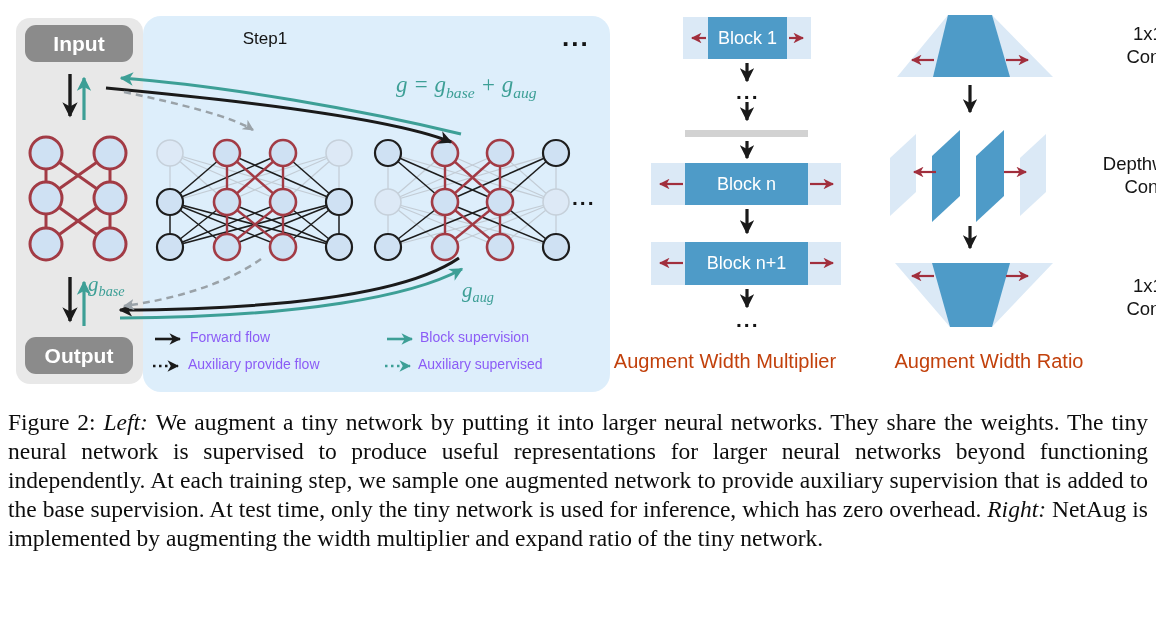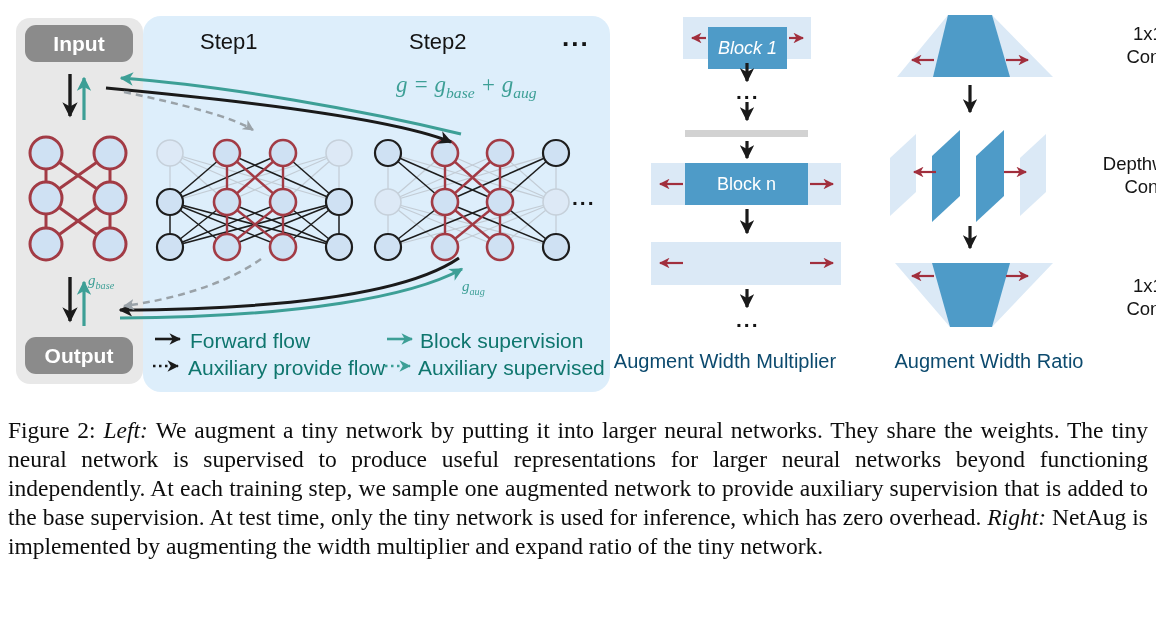--- a/index.html
+++ b/index.html
@@ -2,79 +2,79 @@
 <html><head>
 <meta charset="utf-8">
 <style>
   html,body{margin:0;padding:0;background:#ffffff;}
   body{width:1156px;height:618px;font-family:"Liberation Sans",sans-serif;overflow:hidden;}
   .fig{position:relative;width:972px;height:400px;}
   .panel-gray{position:absolute;left:16px;top:18px;width:127px;height:366px;background:#e8e8e8;border-radius:14px;}
   .panel-blue{position:absolute;left:143px;top:16px;width:467px;height:376px;background:#ddeefb;border-radius:18px;}
   .io-box{position:absolute;left:25px;width:108px;height:37px;background:#8b8b8b;border-radius:11px;
           color:#fff;font-weight:bold;font-size:21px;display:flex;align-items:center;justify-content:center;z-index:3;}
-  .step-label{position:absolute;top:29px;width:130px;text-align:left;font-size:22px;color:#141414;z-index:3;}
+  .step-label{position:absolute;top:29px;width:130px;text-align:center;font-size:17px;color:#141414;z-index:3;}
   .dots{position:absolute;font-weight:bold;color:#141414;z-index:3;letter-spacing:2px;}
   .formula{position:absolute;left:396px;top:72px;font-family:"Liberation Serif",serif;font-style:italic;
            font-size:23px;color:#3d9f96;z-index:3;}
   .formula sub,.glabel sub{font-size:0.68em;}
-  .glabel{position:absolute;font-family:"Liberation Serif",serif;font-style:italic;font-size:15px;color:#3d9f96;z-index:3;}
-  .legend-text{position:absolute;font-size:21px;color:#0f766e;z-index:3;}
+  .glabel{position:absolute;font-family:"Liberation Serif",serif;font-style:italic;font-size:21px;color:#3d9f96;z-index:3;}
+  .legend-text{position:absolute;font-size:14px;color:#8b5cf6;z-index:3;}
   .strip{position:absolute;background:#dbe9f6;z-index:1;}
   .blockbox{position:absolute;background:#4e9bc8;color:#ffffff;font-size:18px;
             display:flex;align-items:center;justify-content:center;z-index:1;}
-  .diagram-caption{position:absolute;width:240px;text-align:center;font-size:20px;color:#0c4a6e;z-index:3;}
+  .diagram-caption{position:absolute;width:240px;text-align:center;font-size:20px;color:#c2410c;z-index:3;}
   .conv-label{position:absolute;text-align:center;font-size:18.5px;line-height:1.25;color:#141414;
               white-space:pre-line;z-index:3;margin-left:48px;}
   svg.overlay{position:absolute;left:0;top:0;z-index:2;pointer-events:none;}
   .blk{stroke:#1a1a1a;fill:none}.teal{stroke:#3d9f96;fill:none}
   .gry{stroke:#9aa2a8;fill:none}.red{stroke:#a12f3d;fill:none}
   .w3{stroke-width:3}.w34{stroke-width:3.4}.w32{stroke-width:3.2}
   .w26{stroke-width:2.6}.w25{stroke-width:2.5}.w22{stroke-width:2.2}
   .dash{stroke-dasharray:7 5}.dot{stroke-dasharray:2.5 3.5}
-  .caption{margin:16px 8px 0;font-family:"Liberation Serif",serif;font-size:23.5px;line-height:29px;
+  .caption{margin:8px 8px 0;font-family:"Liberation Serif",serif;font-size:23.5px;line-height:29px;
            text-align:justify;color:#0d0d0d;}
 </style>
 </head>
 <body>
 
 <div class="fig">
 
   <div class="panel-gray"></div>
   <div class="panel-blue"></div>
 
   <div class="io-box" id="input-box" style="top:25px;">Input</div>
   <div class="io-box" id="output-box" style="top:337px;text-align:right;">Output</div>
 
   <div class="step-label" style="left:200px;">Step1</div>
-  <div class="step-label" style="left:409px;">Step2</div>
   <div class="dots" style="left:562px;top:22px;font-size:26px;">...</div>
   <div class="dots" style="left:572px;top:186px;font-size:21px;">...</div>
 
   <div class="formula">
     <span>g = g</span><sub>base</sub><span> + g</span><sub>aug</sub>
   </div>
   <div class="glabel" style="left:88px;top:272px;">
     <span>g</span><sub>base</sub>
   </div>
   <div class="glabel" style="left:462px;top:278px;">
     <span>g</span><sub>aug</sub>
   </div>
 
   <span class="legend-text" style="left:190px;top:329px;">Forward flow</span>
   <span class="legend-text" style="left:188px;top:356px;">Auxiliary provide flow</span>
   <span class="legend-text" style="left:420px;top:329px;">Block supervision</span>
   <span class="legend-text" style="left:418px;top:356px;">Auxiliary supervised</span>
 
   <div class="strip" style="left:683px;top:17px;width:128px;height:42px;"></div>
-  <div class="blockbox" style="left:708px;top:27px;width:79px;height:42px;font-style:italic;">Block 1</div>
+  <div class="blockbox" style="left:708px;top:17px;width:79px;height:42px;">Block 1</div>
   <div class="dots" style="left:736px;top:80px;font-size:21px;">...</div>
   <div class="strip" style="left:651px;top:163px;width:190px;height:42px;"></div>
   <div class="blockbox" style="left:685px;top:163px;width:123px;height:42px;">Block n</div>
   <div class="strip" style="left:651px;top:242px;width:190px;height:43px;"></div>
+  <div class="blockbox" style="left:685px;top:242px;width:123px;height:43px;">Block n+1</div>
   <div class="dots" style="left:736px;top:308px;font-size:21px;">...</div>
   <div class="diagram-caption" style="left:605px;top:350px;">Augment Width Multiplier</div>
 
   <div class="conv-label" style="left:1050px;top:22px;width:100px;">1x1
 Conv</div>
   <div class="conv-label" style="left:1038px;top:152px;width:120px;">Depthwise
 Conv</div>
   <div class="conv-label" style="left:1050px;top:274px;width:100px;">1x1
 Conv</div>
   <div class="diagram-caption" style="left:869px;top:350px;">Augment Width Ratio</div>

